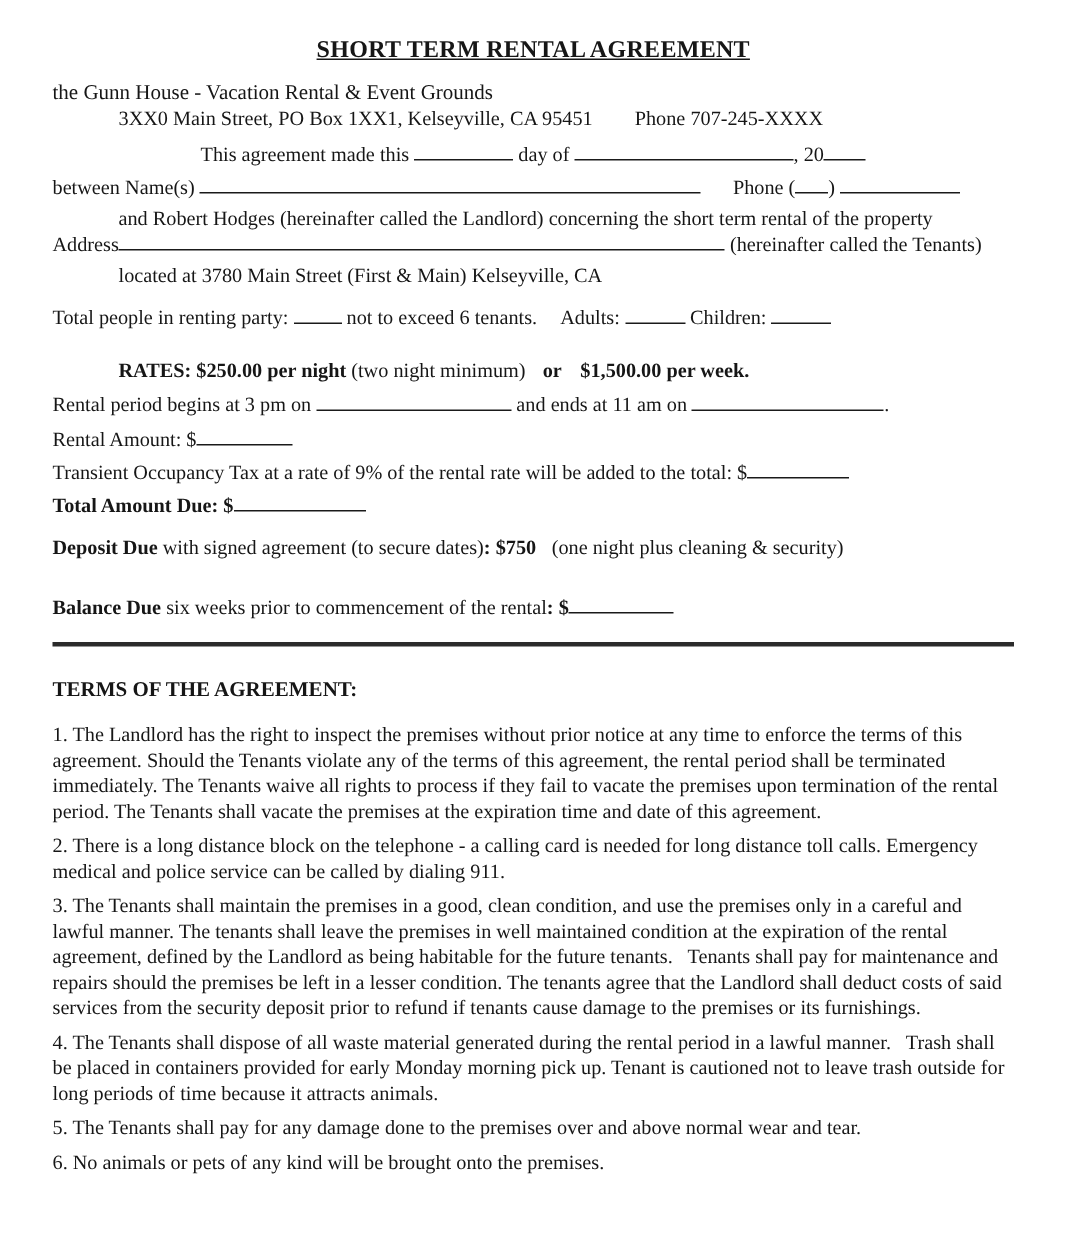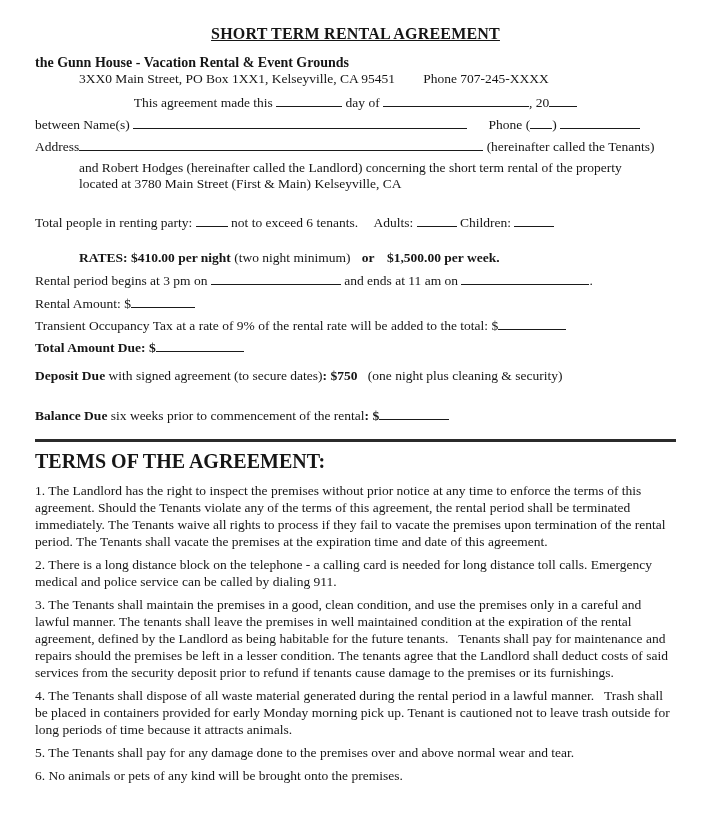--- a/index.html
+++ b/index.html
@@ -22,36 +22,36 @@
     letter-spacing: 0.2px;
     line-height: 20px;
   }
   .subtitle {
     font-size: 12px;
     font-weight: bold;
     line-height: 15px;
     margin-top: 1px;
   }
   .b { font-weight: bold; }
-  .prop-name { font-weight: bold; font-size: 14px; line-height: 17px; margin-top: 10px; }
+  .prop-name { font-weight: normal; font-size: 14px; line-height: 17px; margin-top: 10px; }
   .fline { line-height: 17px; margin-bottom: 5px; }
   .tight { line-height: 16.5px; margin-bottom: 0; margin-left: 44px; }
   .blank {
     display: inline-block;
     border-bottom: 1.3px solid #1a1a1a;
     height: 12px;
     vertical-align: baseline;
   }
   .pre { white-space: pre-wrap; }
   .rule {
     border: none;
     border-top: 3px solid #2b2b2b;
     margin: 15px 0 0 0;
   }
-  .terms-heading { font-weight: bold; font-size: 20px; margin-top: 11px; line-height: 17px; }
+  .terms-heading { font-weight: bold; font-size: 14px; margin-top: 21px; line-height: 17px; }
   .terms p { margin: 0 0 6px 0; line-height: 17px; white-space: pre-wrap; }
   .terms p:first-of-type { margin-top: 12px; }
   .gap-sm { margin-left: 12px; }
   .gap-md { margin-left: 18px; text-align: center; }
   .gap-lg { margin-left: 28px; }
 </style>
 </head>
 <body>
 
 <div class="doc">
@@ -70,40 +70,40 @@
     <span class="blank" style="width:146px"></span><span>, 20</span><span class="blank" style="width:28px"></span>
   </div>
 
   <div class="fline">
     <span>between Name(s)</span>
     <span class="blank" style="width:334px"></span>
     <span class="gap-md">Phone (</span><span class="blank" style="width:22px"></span><span>)</span>
     <span class="blank" style="width:80px"></span>
   </div>
 
+  <div class="fline tight" style="margin-top:5px;">and Robert Hodges (hereinafter called the Landlord) concerning the short term rental of the property</div>
+
   <div class="fline">
     <span>Address</span><span class="blank" style="width:404px"></span>
     <span>(hereinafter called the Tenants)</span>
   </div>
-
-  <div class="fline tight" style="margin-top:5px;">and Robert Hodges (hereinafter called the Landlord) concerning the short term rental of the property</div>
   <div class="fline tight">located at 3780 Main Street (First &amp; Main) Kelseyville, CA</div>
 
-  <div class="fline" style="margin-top:21px;">
+  <div class="fline" style="margin-top:10px;">
     <span>Total people in renting party:</span>
     <span class="blank" style="width:32px"></span>
     <span>not to exceed 6 tenants.</span>
     <span class="gap-sm">Adults:</span>
     <span class="blank" style="width:40px"></span>
     <span>Children:</span>
     <span class="blank" style="width:40px"></span>
   </div>
 
   <div class="fline tight" style="margin-top:19px;">
-    <span class="b">RATES: $410.00 per night</span>
+    <span class="b">RATES: $250.00 per night</span>
     <span>(two night minimum)</span>
     <span class="b" style="margin-left:8px;">or</span>
     <span class="b" style="margin-left:9px;">$1,500.00 per week.</span>
   </div>
 
   <div class="fline" style="margin-top:6px;">
     <span>Rental period begins at 3 pm on</span>
     <span class="blank" style="width:130px"></span>
     <span>and ends at 11 am on</span>
     <span class="blank" style="width:128px"></span><span>.</span>

